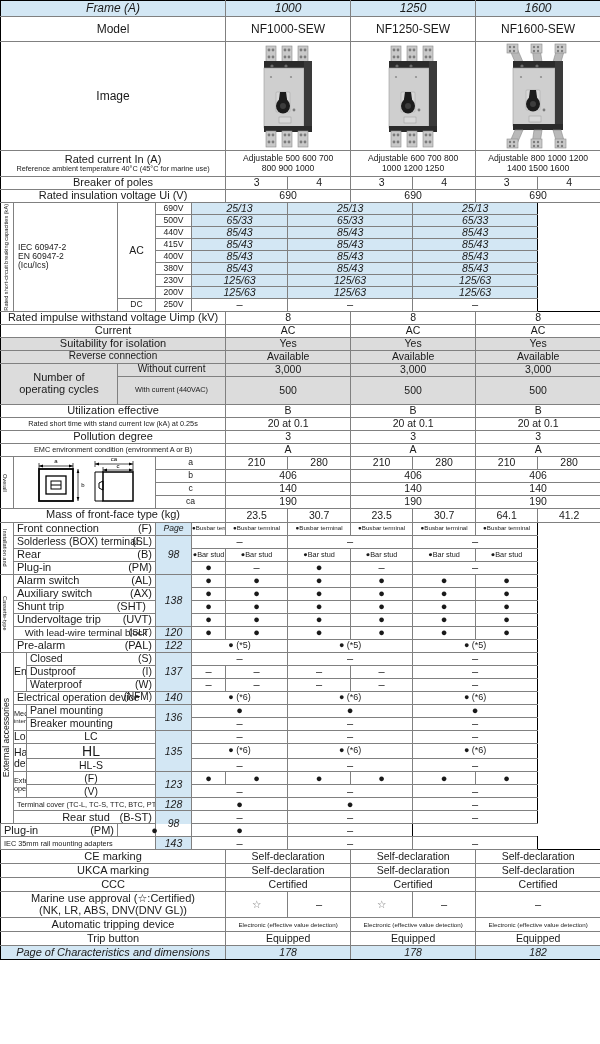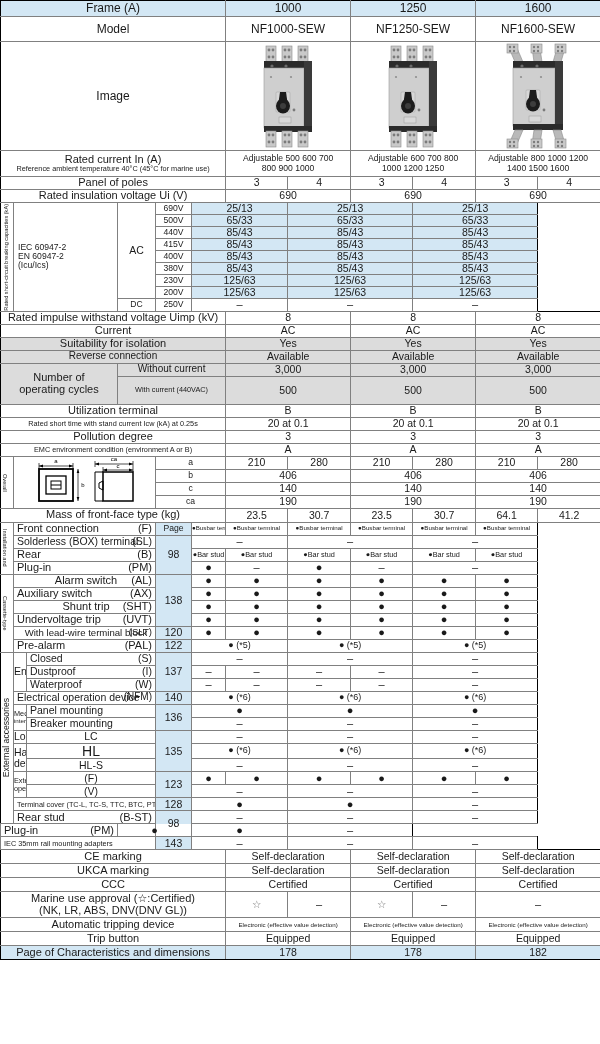--- a/index.html
+++ b/index.html
@@ -19,21 +19,21 @@
     border:0.6px solid #808080;
     padding:0;
     text-align:center;
     vertical-align:middle;
     line-height:1.05;
     background:#fff;
     overflow:hidden;
     white-space:nowrap;
   }
   
-  .blue{background:#d3e7f4 !important;}
+  .blue{background:#d3e7f4 !important;font-style:italic;}
   .gray{background:#dcdcdc !important;}
   
   .tb-top{border-top:1.6px solid #000 !important;}
   .tb-bot{border-bottom:1.6px solid #000 !important;}
   .tb-left{border-left:1.6px solid #000 !important;}
   .tb-right{border-right:1.6px solid #000 !important;}
   .sm{font-size:8.6px;}
   .xs{font-size:7.3px;}
   .xxs{font-size:6.2px;}
   .tiny{font-size:5.6px;}
@@ -276,21 +276,21 @@
     <div class="sm">Adjustable 600  700  800</div>
     <div class="sm">1000  1200  1250</div>
   </td>
   <td colspan="2" class="tb-top tb-right">
     <div class="sm">Adjustable 800  1000  1200</div>
     <div class="sm">1400  1500  1600</div>
   </td>
 </tr>
 
 <tr style="height:13px">
-  <td colspan="7" class="tb-left" style="font-size:11px">Panel of poles</td>
+  <td colspan="7" class="tb-left" style="font-size:11px">Breaker of poles</td>
   <td>3</td>
   <td>4</td>
   <td>3</td>
   <td>4</td>
   <td>3</td>
   <td class="tb-right">4</td>
 </tr>
 
 <tr style="height:13px">
   <td colspan="7" class="tb-left" style="font-size:11px">Rated insulation voltage Ui (V)</td>
@@ -403,21 +403,21 @@
   <td colspan="2" class="gray tb-right">3,000</td>
 </tr>
 <tr style="height:28px">
   <td colspan="3" class="gray xs">With current (440VAC)</td>
   <td colspan="2" class="gray">500</td>
   <td colspan="2" class="gray">500</td>
   <td colspan="2" class="gray tb-right">500</td>
 </tr>
 
 <tr style="height:13px">
-  <td colspan="7" class="tb-left tb-top" style="font-size:11px">Utilization terminal</td>
+  <td colspan="7" class="tb-left tb-top" style="font-size:11px">Utilization effective</td>
   <td colspan="2" class="tb-top">B</td>
   <td colspan="2" class="tb-top">B</td>
   <td colspan="2" class="tb-top tb-right">B</td>
 </tr>
 
 <tr style="height:13px">
   <td colspan="7" class="tb-left xs">Rated short time with stand current Icw (kA) at 0.25s</td>
   <td colspan="2">20 at 0.1</td>
   <td colspan="2">20 at 0.1</td>
   <td colspan="2" class="tb-right">20 at 0.1</td>
@@ -564,21 +564,21 @@
   <td class="dash">–</td>
   <td class="dot">●</td>
   <td class="dash">–</td>
   <td colspan="2" class="dash tb-right">–</td>
 </tr>
 
 <tr style="height:13px">
   <td rowspan="6" class="vert tb-left tb-top">
     <span class="tiny"><span>Cassette-type</span>&nbsp;<span>accessories</span></span>
   </td>
-  <td colspan="4" class="tb-top" style="text-align:center;padding-left:3px;position:relative">
+  <td colspan="4" class="tb-top" style="text-align:left;padding-left:3px;position:relative">
     <span style="font-size:11px">Alarm switch</span>
     <span style="font-size:11px;position:absolute;right:3px">(AL)</span>
   </td>
   <td rowspan="4" class="blue tb-top">138</td>
   <td class="tb-top dot">●</td>
   <td class="tb-top dot">●</td>
   <td class="tb-top dot">●</td>
   <td class="tb-top dot">●</td>
   <td class="tb-top dot">●</td>
   <td class="tb-top tb-right dot">●</td>
@@ -589,23 +589,23 @@
     <span style="font-size:11px;position:absolute;right:3px">(AX)</span>
   </td>
   <td class="dot">●</td>
   <td class="dot">●</td>
   <td class="dot">●</td>
   <td class="dot">●</td>
   <td class="dot">●</td>
   <td class="tb-right dot">●</td>
 </tr>
 <tr style="height:13px">
-  <td colspan="4" style="text-align:center;padding-left:3px;position:relative">
+  <td colspan="4" style="text-align:left;padding-left:3px;position:relative">
     <span style="font-size:11px">Shunt trip</span>
-    <span style="font-size:11px;position:absolute;right:3px">(SHT)</span>
+    <span style="font-size:11px;position:absolute;right:9px">(SHT)</span>
   </td>
   <td class="dot">●</td>
   <td class="dot">●</td>
   <td class="dot">●</td>
   <td class="dot">●</td>
   <td class="dot">●</td>
   <td class="tb-right dot">●</td>
 </tr>
 <tr style="height:13px">
   <td colspan="4" style="text-align:left;padding-left:3px;position:relative">
@@ -751,21 +751,21 @@
   <td colspan="2" class="dash tb-right">–</td>
 </tr>
 <tr style="height:13px">
   <td colspan="4" class="xs" style="text-align:left;padding-left:3px">Terminal cover (TC-L, TC-S, TTC, BTC, PTC)</td>
   <td class="blue">128</td>
   <td colspan="2" class="dot">●</td>
   <td colspan="2" class="dot">●</td>
   <td colspan="2" class="dash tb-right">–</td>
 </tr>
 <tr style="height:13px">
-  <td colspan="4" style="text-align:left;padding-left:3px;position:relative">
+  <td colspan="4" style="text-align:center;padding-left:3px;position:relative">
     <span style="font-size:11px">Rear stud</span>
     <span style="font-size:11px;position:absolute;right:3px">(B-ST)</span>
   </td>
   <td rowspan="2" class="blue">98</td>
   <td colspan="2" class="dash">–</td>
   <td colspan="2" class="dash">–</td>
   <td colspan="2" class="dash tb-right">–</td>
 </tr>
 <tr style="height:13px">
   <td colspan="4" style="text-align:left;padding-left:3px;position:relative">

